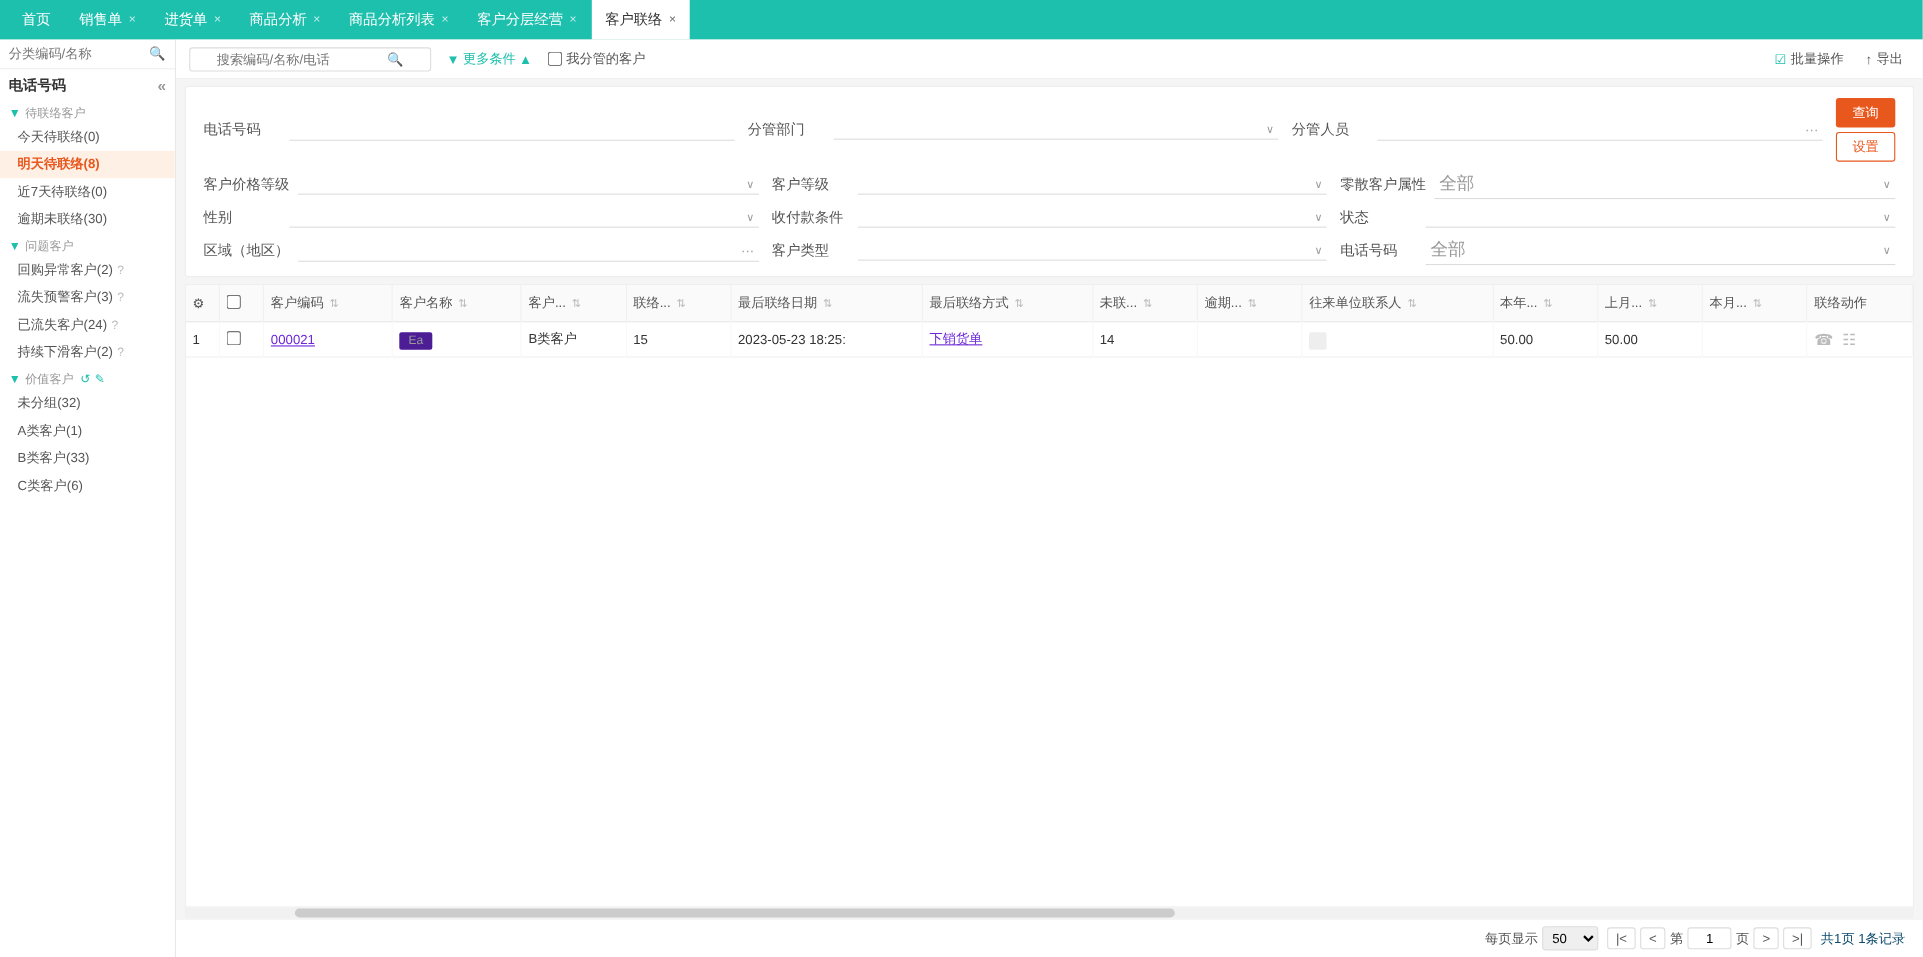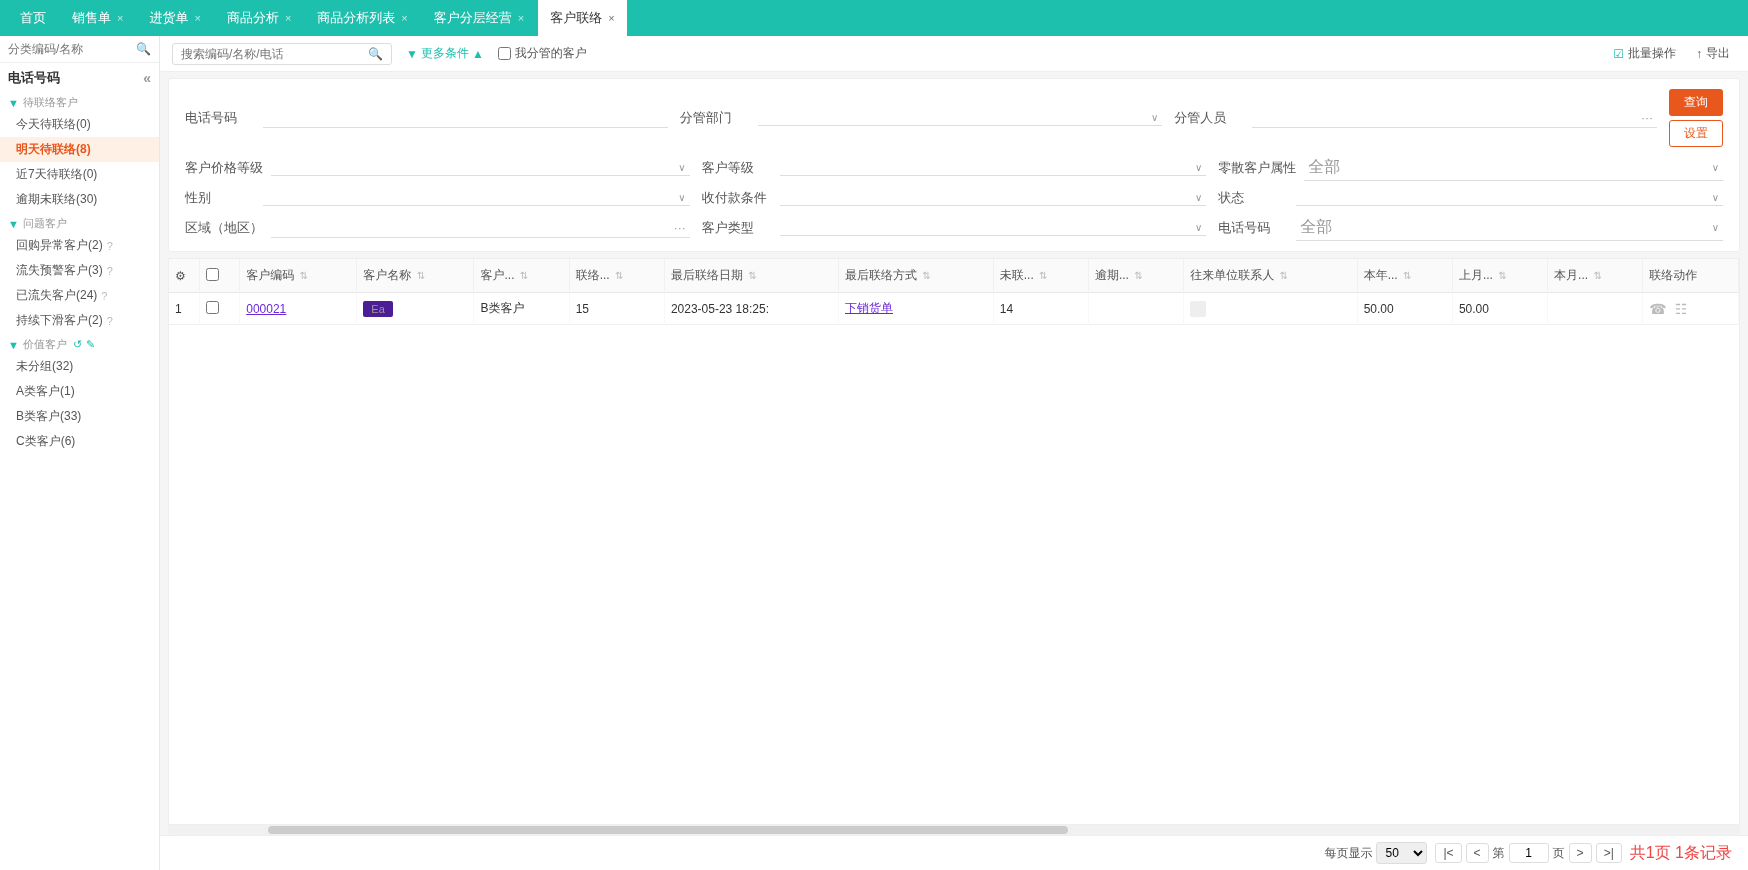--- a/index.html
+++ b/index.html
@@ -101,21 +101,21 @@
       display: flex;
       align-items: center;
       gap: 8px;
       border-bottom: 1px solid #eee;
     }
     .search-box {
       display: flex;
       align-items: center;
       border: 1px solid #ddd;
       border-radius: 3px;
-      padding: 3px 8px;
+      padding: 3px 24px;
       width: 220px;
       gap: 12px;
     }
     .search-box input {
       border: none;
       outline: none;
       font-size: 12px;
       color: #999;
       width: 100%;
     }
@@ -322,21 +322,21 @@
     }
     .page-input {
       border: 1px solid #ddd;
       border-radius: 3px;
       width: 40px;
       text-align: center;
       padding: 2px 4px;
       font-size: 12px;
       outline: none;
     }
-    .total-info { color: #ef4444; font-size: 16px; }
+    .total-info { color: #0c4a6e; font-size: 12px; }
 
     
     .table-container::-webkit-scrollbar { height: 8px; width: 8px; }
     .table-container::-webkit-scrollbar-track { background: #f1f1f1; }
     .table-container::-webkit-scrollbar-thumb { background: #ccc; border-radius: 4px; }
 
     
     .hscroll-bar {
       height: 10px;
       background: #f1f1f1;

